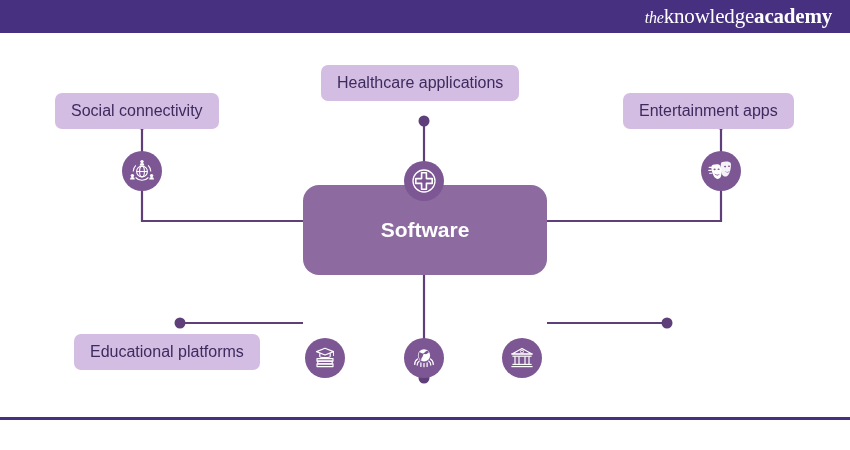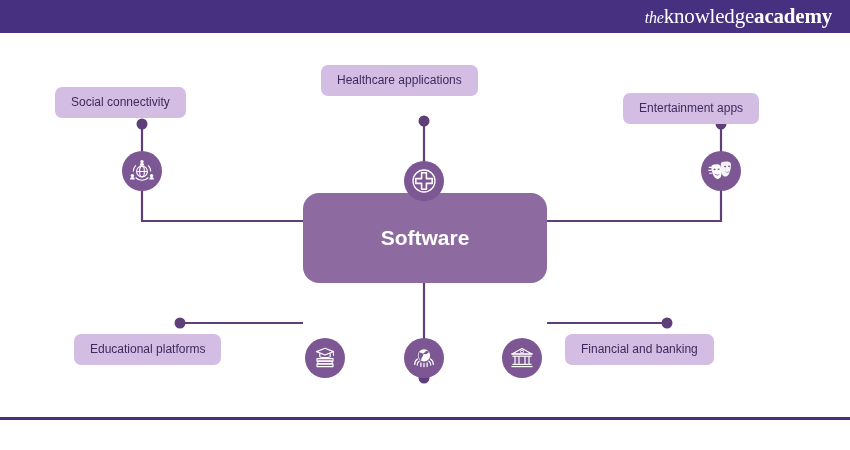--- a/index.html
+++ b/index.html
@@ -41,40 +41,39 @@
     left:303px;top:152px;width:244px;height:90px;
     background:#8d6ba0;
     border-radius:16px;
     display:flex;flex-direction:column;
     align-items:center;justify-content:center;
     color:#ffffff;
     font-size:21px;font-weight:bold;
     line-height:1.32;
     text-align:center;
     z-index:4;
-    margin-top:8px;
   }
 
   
   .icon-node{
     position:absolute;
     width:40px;height:40px;border-radius:50%;
     background:#7d5694;
     display:flex;align-items:center;justify-content:center;
     z-index:5;
   }
   .icon-node svg{display:block;}
 
   
   .pill{
     position:absolute;
     background:#d4bde2;
     color:#3d2a5e;
     border-radius:7px;
-    font-size:12px;
+    font-size:16px;
     padding:9px 16px;
     white-space:nowrap;
     box-sizing:border-box;
     z-index:3;
     line-height:1.1;
   }
 
   
   .footer-rule{
     position:absolute;left:0;bottom:0;width:850px;height:3px;background:#46307f;
@@ -228,22 +227,21 @@
             <line x1="16" y1="11.4" x2="16" y2="19.2"></line>
             <line x1="20" y1="11.4" x2="20" y2="19.2"></line>
             <line x1="3.4" y1="19.4" x2="22.6" y2="19.4"></line>
             <path d="M2.4,21.6 h21.2"></path>
           </g>
           <circle cx="13" cy="6.6" r="1.5" fill="none" stroke="#ffffff" stroke-width="1"></circle>
         </svg>
       </span>
     </div>
 
-    <div class="pill" style="left:55px;top:54px;">Social connectivity</div>
+    <div class="pill" style="left:55px;top:60px;">Social connectivity</div>
     <div class="pill" style="left:321px;top:32px;">Healthcare applications</div>
     <div class="pill" style="left:74px;top:301px;">Educational platforms</div>
     <div class="pill" style="left:623px;top:60px;">Entertainment apps</div>
-    <div class="pill" style="left:565px;top:301px;">Financial and banking</div>
 
   </div>
 
   <div class="footer-rule"></div>
 </div>
 
 </body></html>

